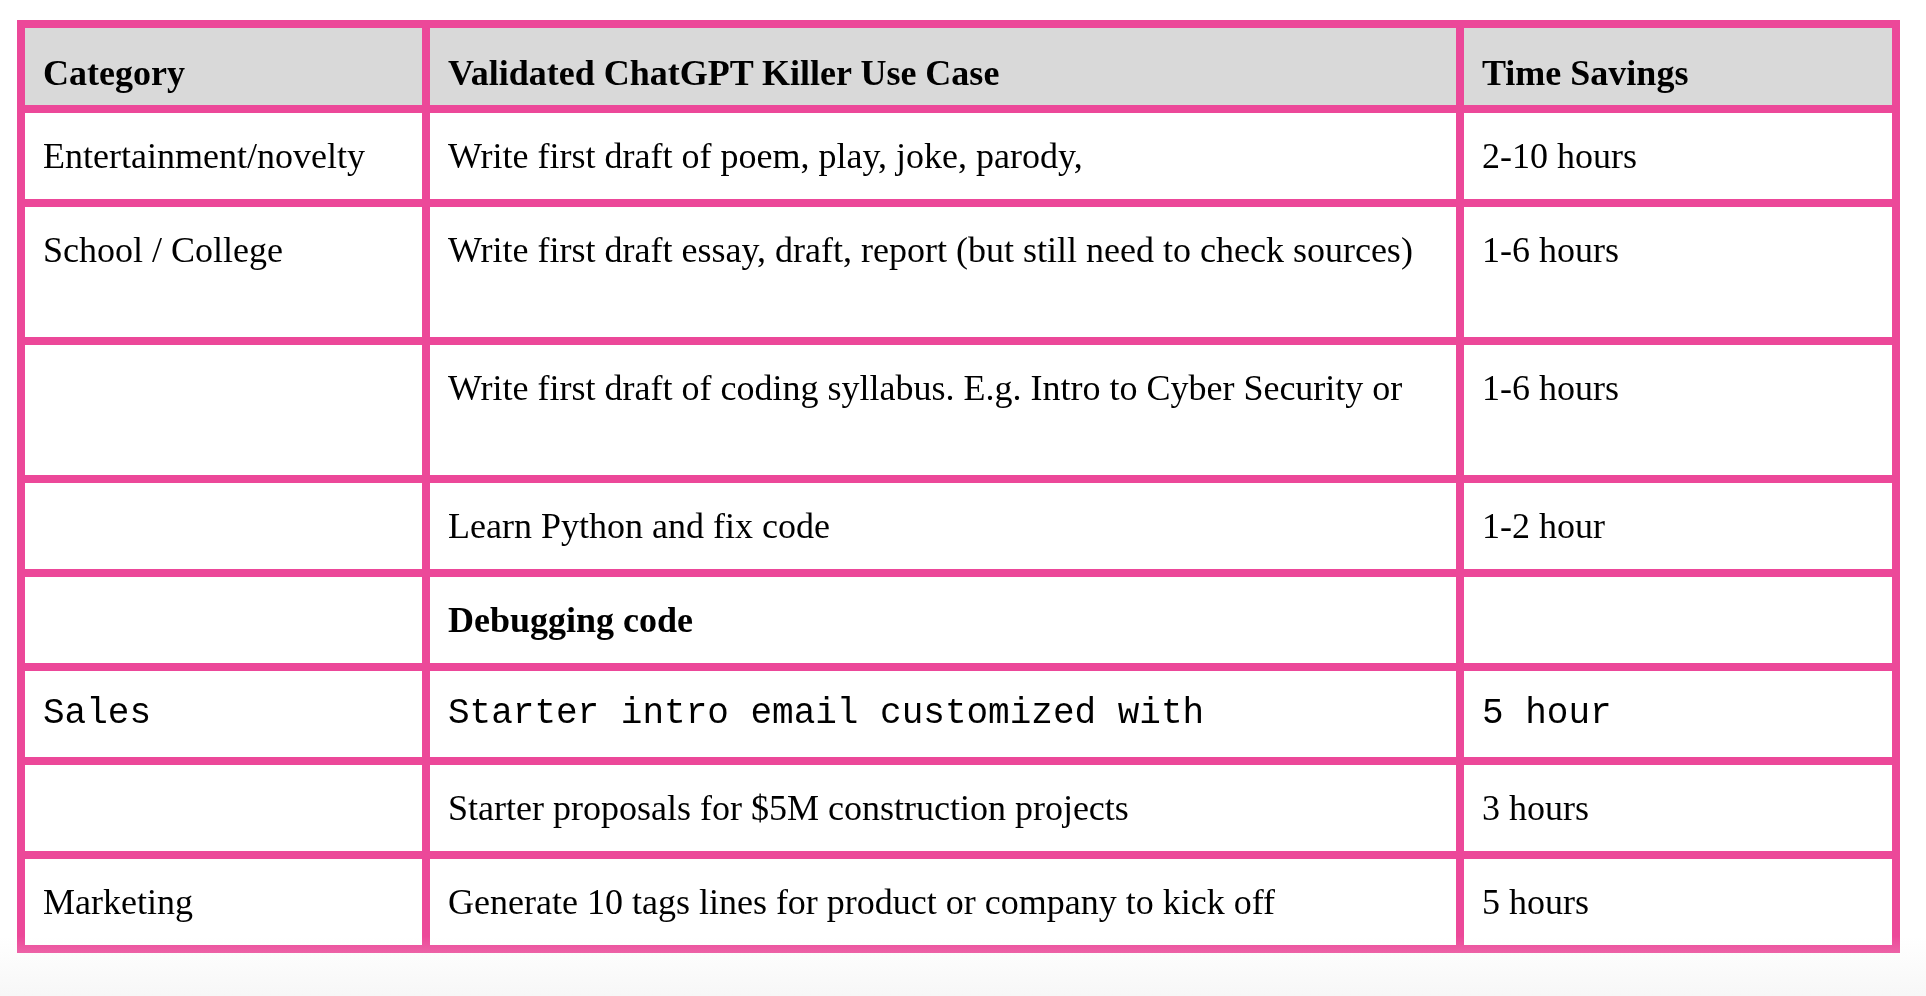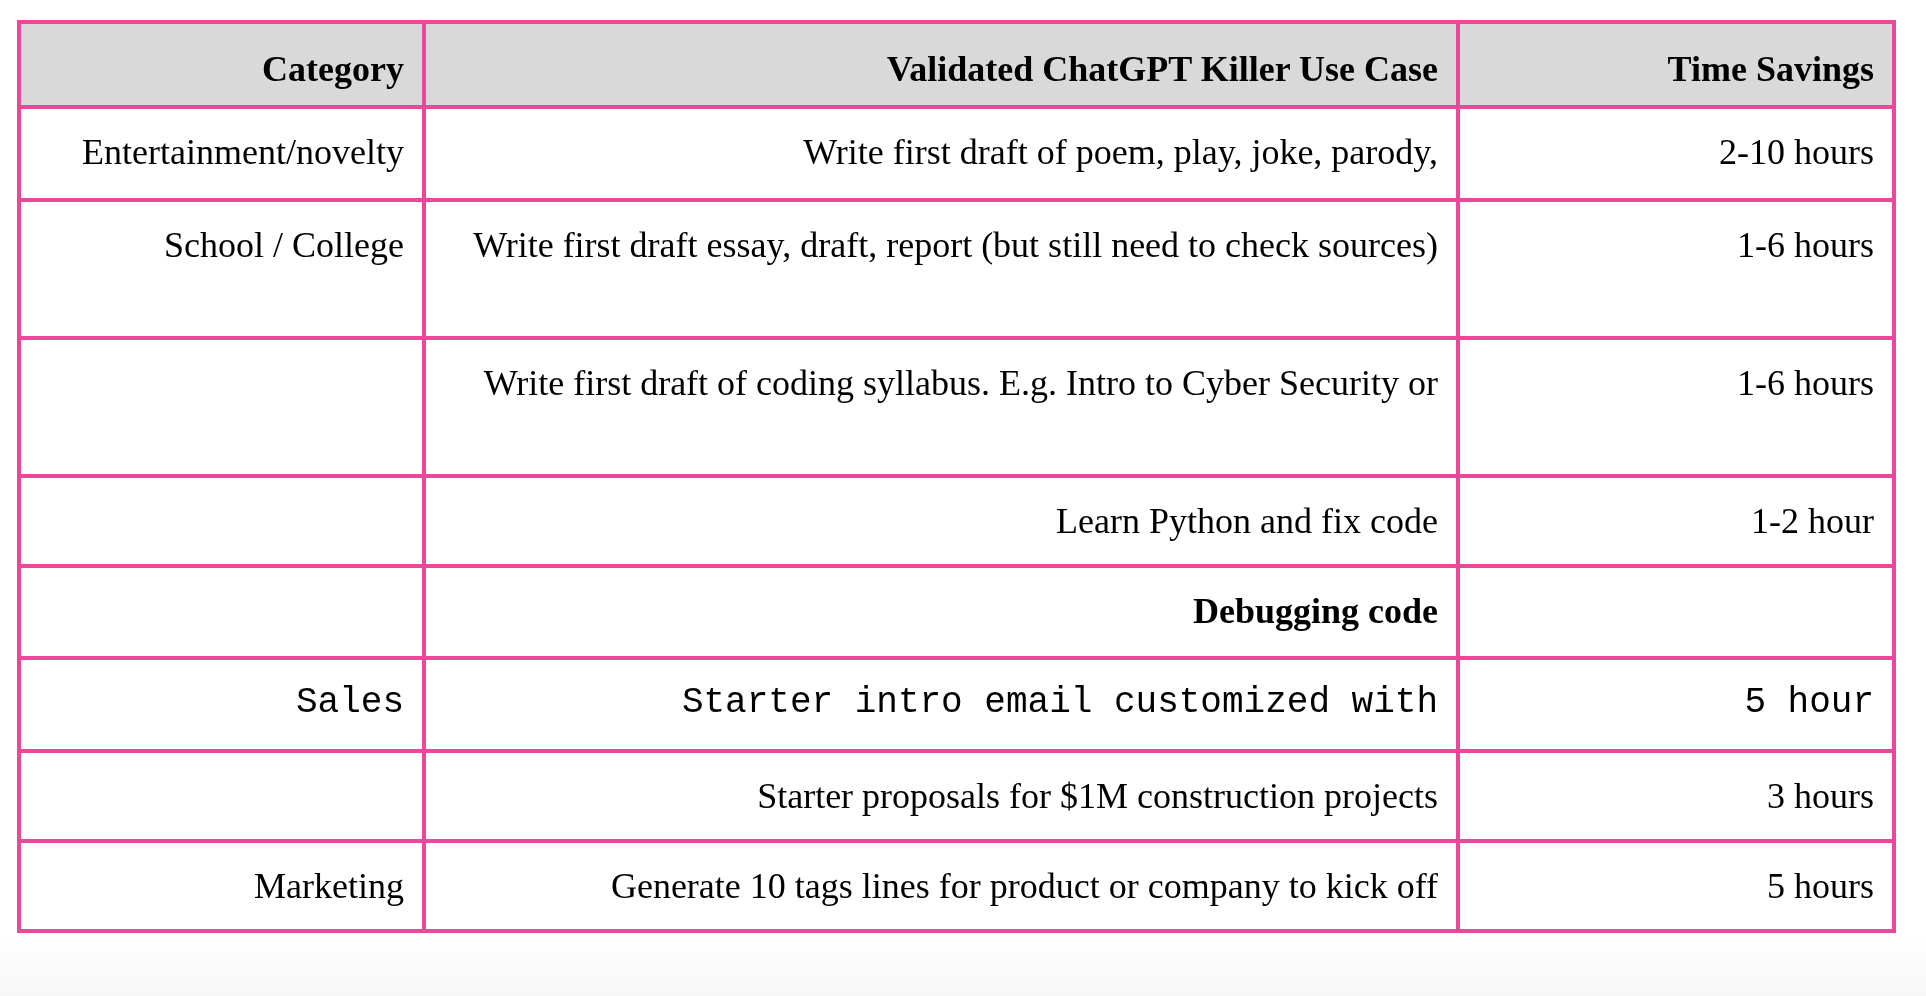--- a/index.html
+++ b/index.html
@@ -22,23 +22,23 @@
       width: 1875px;
       border-collapse: collapse;
       table-layout: fixed;
       font-size: 36px;
       line-height: 46px;
     }
     .doc-table col.c1 { width: 405px; }
     .doc-table col.c2 { width: 1034px; }
     .doc-table col.c3 { width: 436px; }
     .doc-table th, .doc-table td {
-      border: 4px solid #ec4899;
+      border: 8px solid #ec4899;
       vertical-align: top;
-      text-align: right;
+      text-align: left;
       padding: 0 18px;
       position: relative;
     }
     .doc-table thead th {
       background: #d9d9d9;
       font-weight: bold;
       height: 85px;
       padding-top: 22px;
       padding-bottom: 0;
       box-sizing: border-box;
@@ -132,21 +132,21 @@
       <td class="c2cell">Debugging code</td>
       <td></td>
     </tr>
     <tr class="r7">
       <td>Sales</td>
       <td class="c2cell">Starter intro email customized with</td>
       <td>5 hour</td>
     </tr>
     <tr class="r8">
       <td></td>
-      <td class="c2cell">Starter proposals for $1M construction projects</td>
+      <td class="c2cell">Starter proposals for $5M construction projects</td>
       <td>3 hours</td>
     </tr>
     <tr class="r9">
       <td>Marketing</td>
       <td class="c2cell">Generate 10 tags lines for product or company to kick off</td>
       <td>5 hours</td>
     </tr>
   </tbody>
 </table>
 

